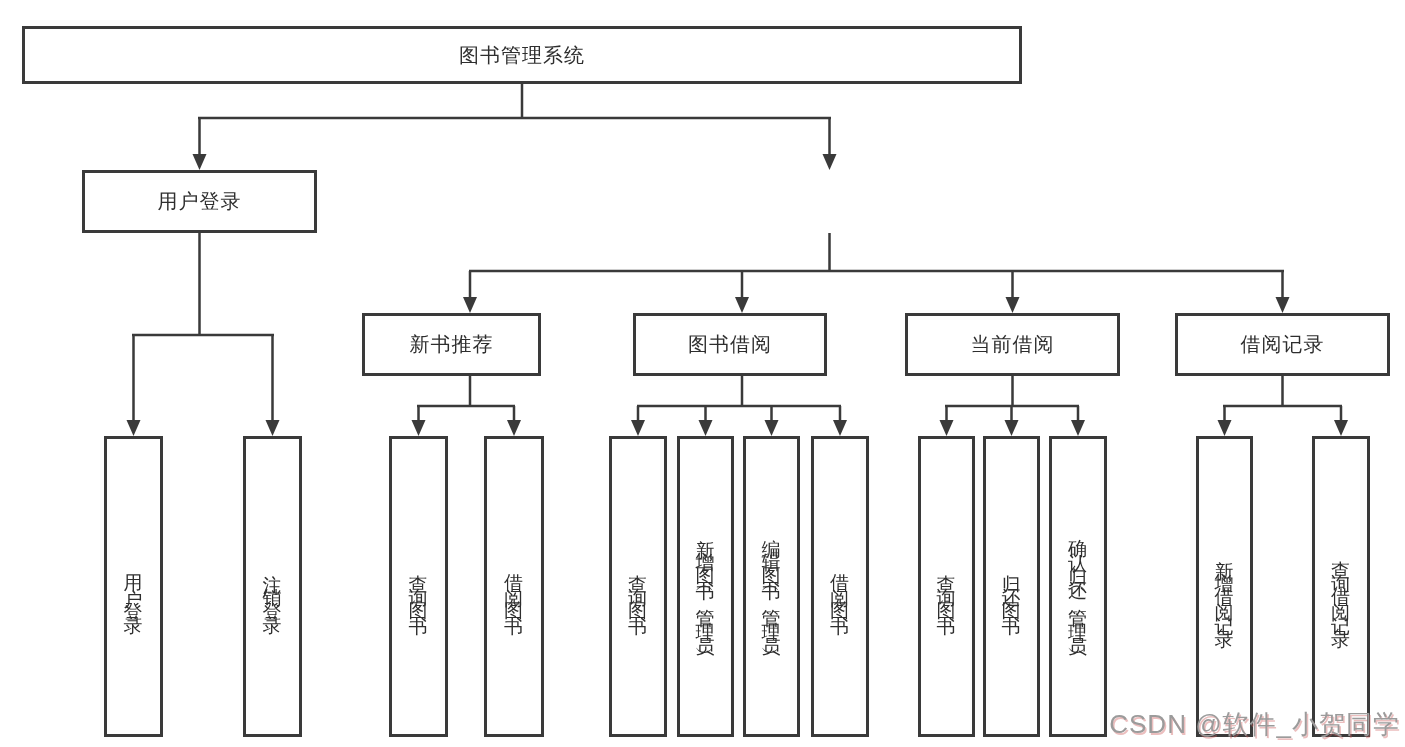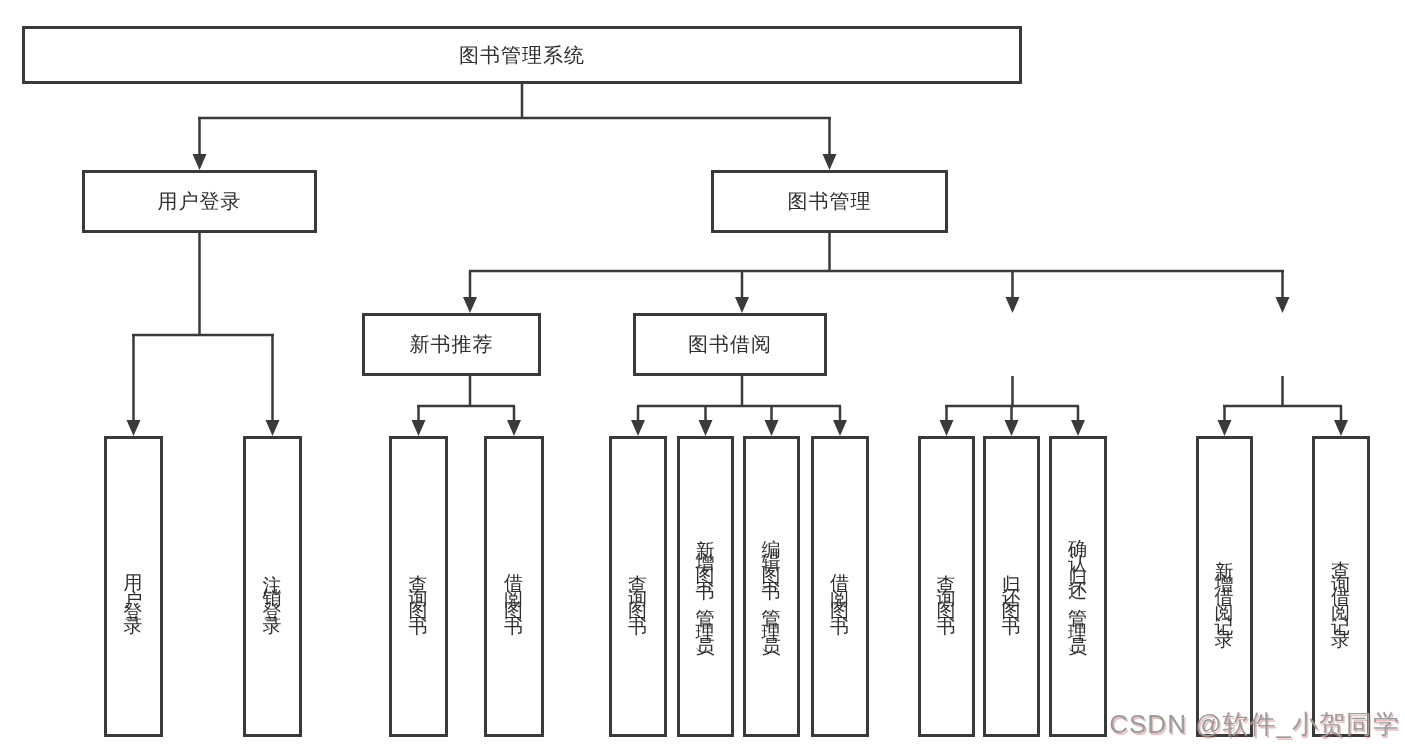--- a/index.html
+++ b/index.html
@@ -96,24 +96,25 @@
       <path d="M1004.5 420 L1018.5 420 L1011.5 436 Z"></path>
       <path d="M1071 420 L1085 420 L1078 436 Z"></path>
       <path d="M1217.5 420 L1231.5 420 L1224.5 436 Z"></path>
       <path d="M1334 420 L1348 420 L1341 436 Z"></path>
     </g>
   </svg>
 
   <div class="box h" style="left:22px; top:18px; width:1000px; height:58px;margin-top:8px;">图书管理系统</div>
 
   <div class="box h" style="left:82px; top:170px; width:235px; height:63px;">用户登录</div>
-  <div class="box h" style="left:711px; top:170px; width:237px; height:63px;">图书管理</div>
 
   <div class="box h" style="left:362px; top:313px; width:179px; height:63px;">新书推荐</div>
   <div class="box h" style="left:633px; top:313px; width:194px; height:63px;">图书借阅</div>
+  <div class="box h" style="left:905px; top:313px; width:215px; height:63px;">当前借阅</div>
+  <div class="box h" style="left:1175px; top:313px; width:215px; height:63px;">借阅记录</div>
 
   <div class="box v" style="left:104px; top:436px; width:59px; height:301px;">
     <span class="vtext">用户登录</span>
   </div>
   <div class="box v" style="left:243px; top:436px; width:59px; height:301px;">
     <span class="vtext">注销登录</span>
   </div>
 
   <div class="box v" style="left:389px; top:436px; width:59px; height:301px;">
     <span class="vtext">查询图书</span>

